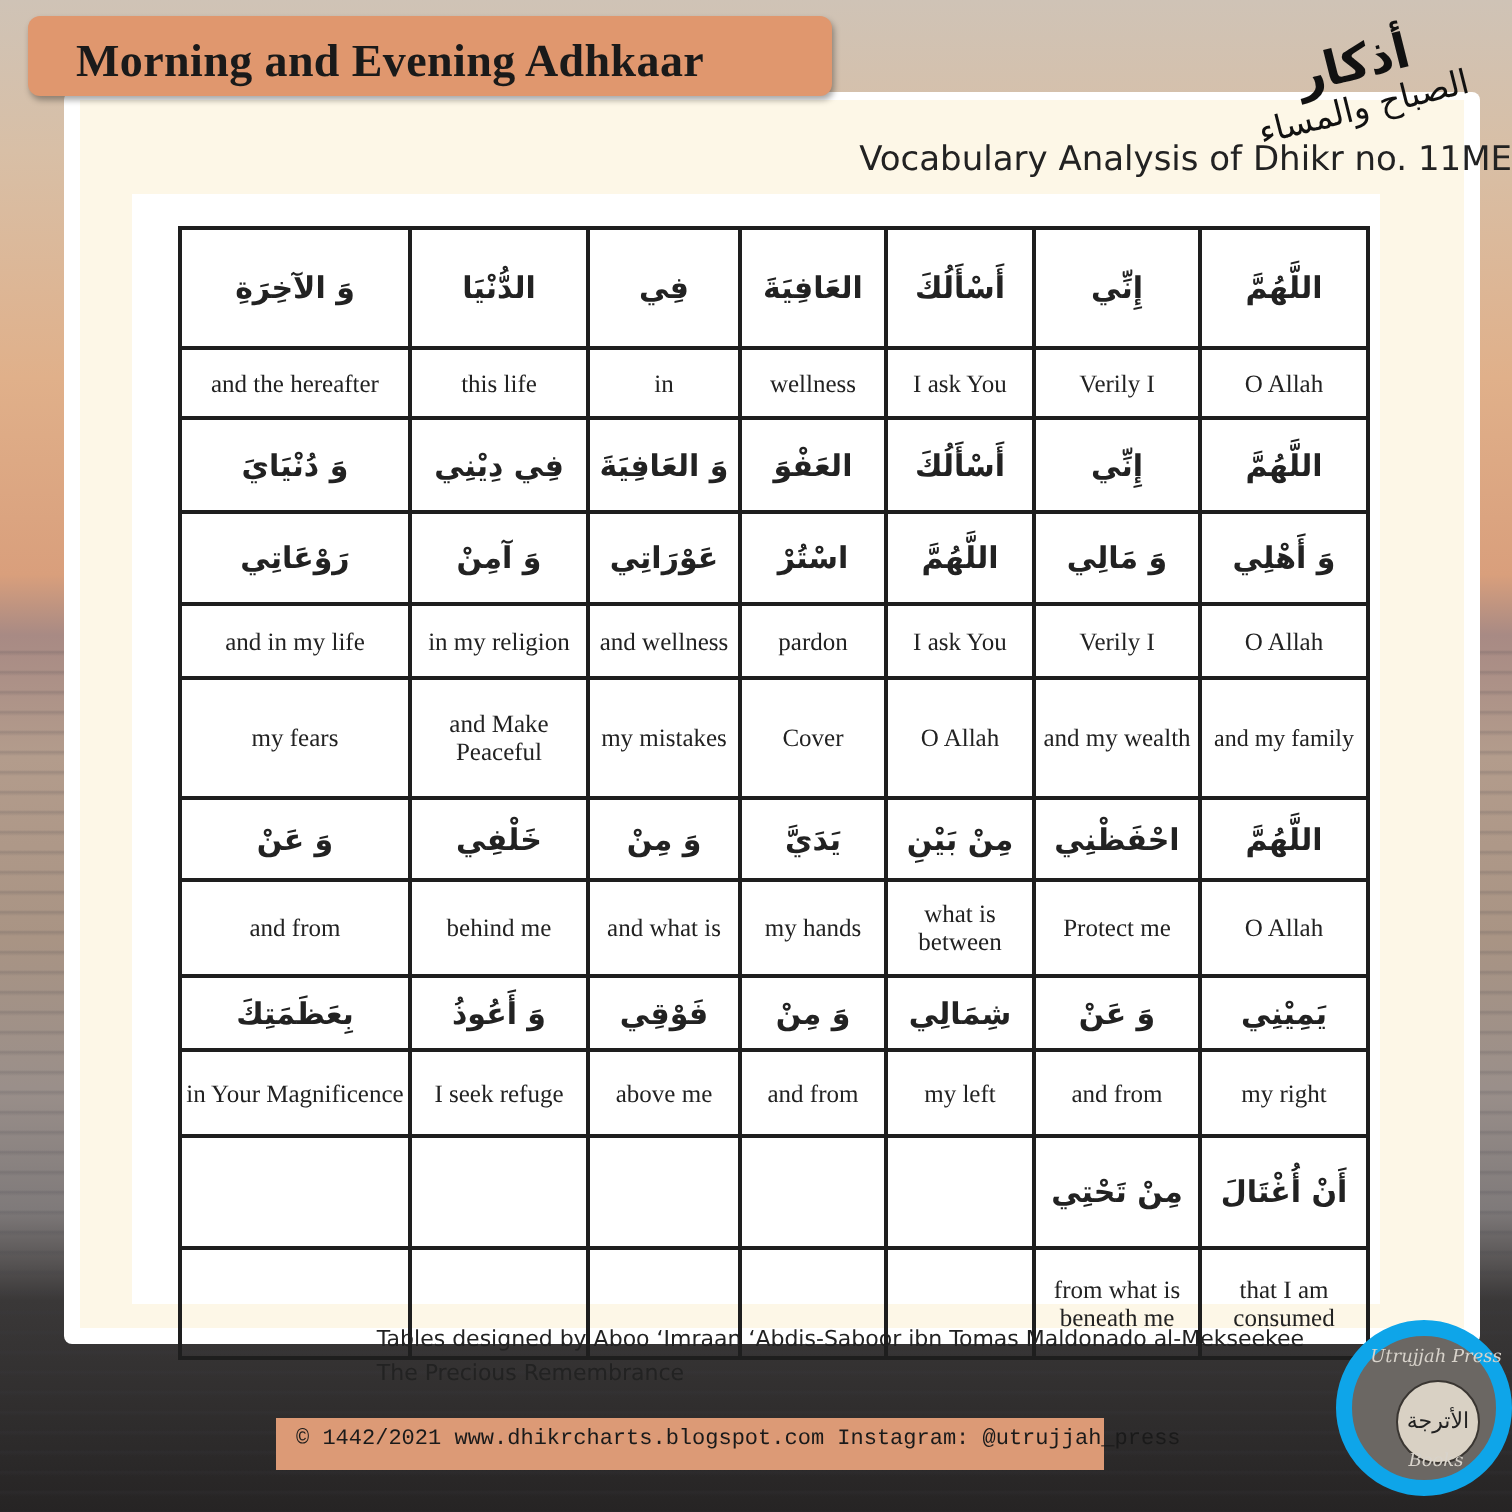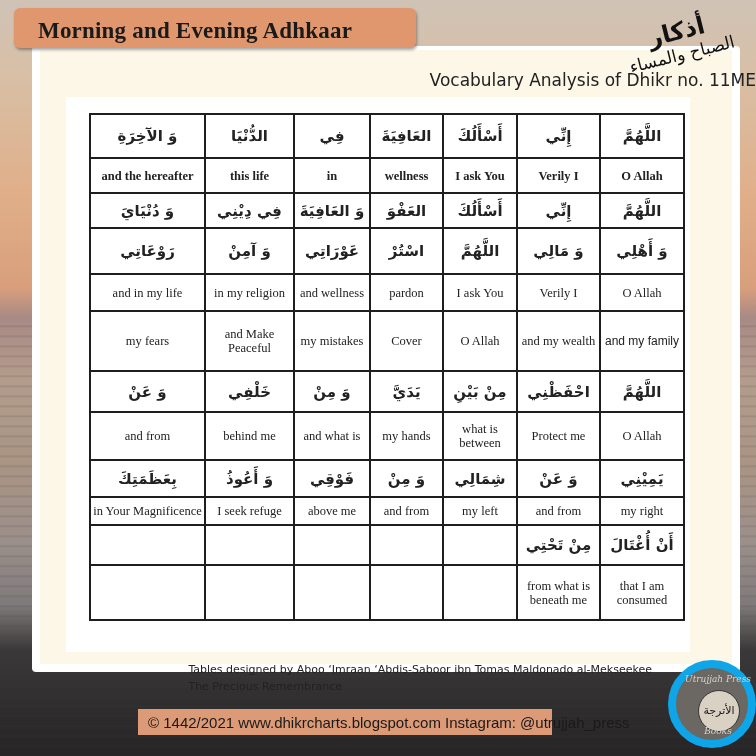--- a/index.html
+++ b/index.html
@@ -59,32 +59,32 @@
     border:2px solid #1e1e1e; text-align:center; vertical-align:middle;
     padding:0 2px; color:#222;
   }
   td.ar {
     font-family:"DejaVu Sans", sans-serif; font-weight:bold; font-size:15px;
     direction:rtl; color:#111;
   }
   td.en {
     font-family:"Liberation Serif", serif; font-size:12.5px; line-height:14px;
   }
-  td.en.sans { font-family:Liberation Sans, sans-serif; font-size:12px; line-height:17px; }
+  td.en.sans { font-family:Liberation Serif, serif; font-size:12px; line-height:17px; }
   .credits {
     position:absolute; right:104px; top:661px; text-align:left;
     font-family:"DejaVu Sans", sans-serif; font-size:11px; line-height:17px; color:#222;
   }
   .footer-bar {
     position:absolute; left:138px; top:709px; width:414px; height:26px;
     background:#dc9a76;
   }
   .footer-text {
     position:absolute; left:10px; top:5px; white-space:nowrap;
-    font-family:Liberation Sans, sans-serif; font-size:15px; color:#1a1a1a;
+    font-family:Liberation Mono, monospace; font-size:11px; color:#1a1a1a;
   }
   .seal {
     position:absolute; left:668px; top:660px; width:88px; height:88px;
     border-radius:50%; background:#6b6763;
     border:8px solid #0ea5e9; box-sizing:border-box;
   }
   .seal-inner {
     position:absolute; left:22px; top:22px; width:40px; height:40px;
     border-radius:50%; background:#d9d1c4; border:1px solid #3a3632;
     font-family:"DejaVu Sans", sans-serif; font-size:11px; font-weight:normal;
@@ -122,39 +122,39 @@
   <colgroup>
     <col style="width:115px">
       <col style="width:89px">
       <col style="width:76px">
     <col style="width:73px">
       <col style="width:74px">
       <col style="width:83px">
       <col style="width:84px">
   </colgroup>
   <tbody id="vocab-body">
-      <tr style="height: 44px; padding-left: 28px;">
+      <tr style="height: 60px; padding-left: 28px;">
         <td class="ar">وَ الآخِرَةِ</td>
         <td class="ar">الدُّنْيَا</td>
         <td class="ar">فِي</td>
         <td class="ar">العَافِيَةَ</td>
         <td class="ar">أَسْأَلُكَ</td>
         <td class="ar">إِنِّي</td>
         <td class="ar">اللَّهُمَّ</td>
       </tr>
-      <tr style="height: 35px; font-weight: bold;">
+      <tr style="height: 35px;">
         <td class="en">and the hereafter</td>
         <td class="en">this life</td>
         <td class="en">in</td>
         <td class="en">wellness</td>
         <td class="en">I ask You</td>
         <td class="en">Verily I</td>
         <td class="en">O Allah</td>
       </tr>
-      <tr style="height: 35px;">
+      <tr style="height: 47px;">
         <td class="ar">وَ دُنْيَايَ</td>
         <td class="ar">فِي دِيْنِي</td>
         <td class="ar">وَ العَافِيَةَ</td>
         <td class="ar">العَفْوَ</td>
         <td class="ar">أَسْأَلُكَ</td>
         <td class="ar">إِنِّي</td>
         <td class="ar">اللَّهُمَّ</td>
       </tr>
       <tr style="height: 46px;">
         <td class="ar">رَوْعَاتِي</td>
@@ -203,30 +203,30 @@
       </tr>
       <tr style="height: 37px;">
         <td class="ar">بِعَظَمَتِكَ</td>
         <td class="ar">وَ أَعُوذُ</td>
         <td class="ar">فَوْقِي</td>
         <td class="ar">وَ مِنْ</td>
         <td class="ar">شِمَالِي</td>
         <td class="ar">وَ عَنْ</td>
         <td class="ar">يَمِيْنِي</td>
       </tr>
-      <tr style="height: 28px;">
+      <tr style="height: 43px;">
         <td class="en">in Your Magnificence</td>
         <td class="en">I seek refuge</td>
         <td class="en">above me</td>
         <td class="en">and from</td>
         <td class="en">my left</td>
         <td class="en">and from</td>
         <td class="en">my right</td>
       </tr>
-      <tr style="height: 40px;">
+      <tr style="height: 56px;">
         <td class="ar"></td>
         <td class="ar"></td>
         <td class="ar"></td>
         <td class="ar"></td>
         <td class="ar"></td>
         <td class="ar">مِنْ تَحْتِي</td>
         <td class="ar">أَنْ أُغْتَالَ</td>
       </tr>
       <tr style="height: 55px;">
         <td class="en"></td>

